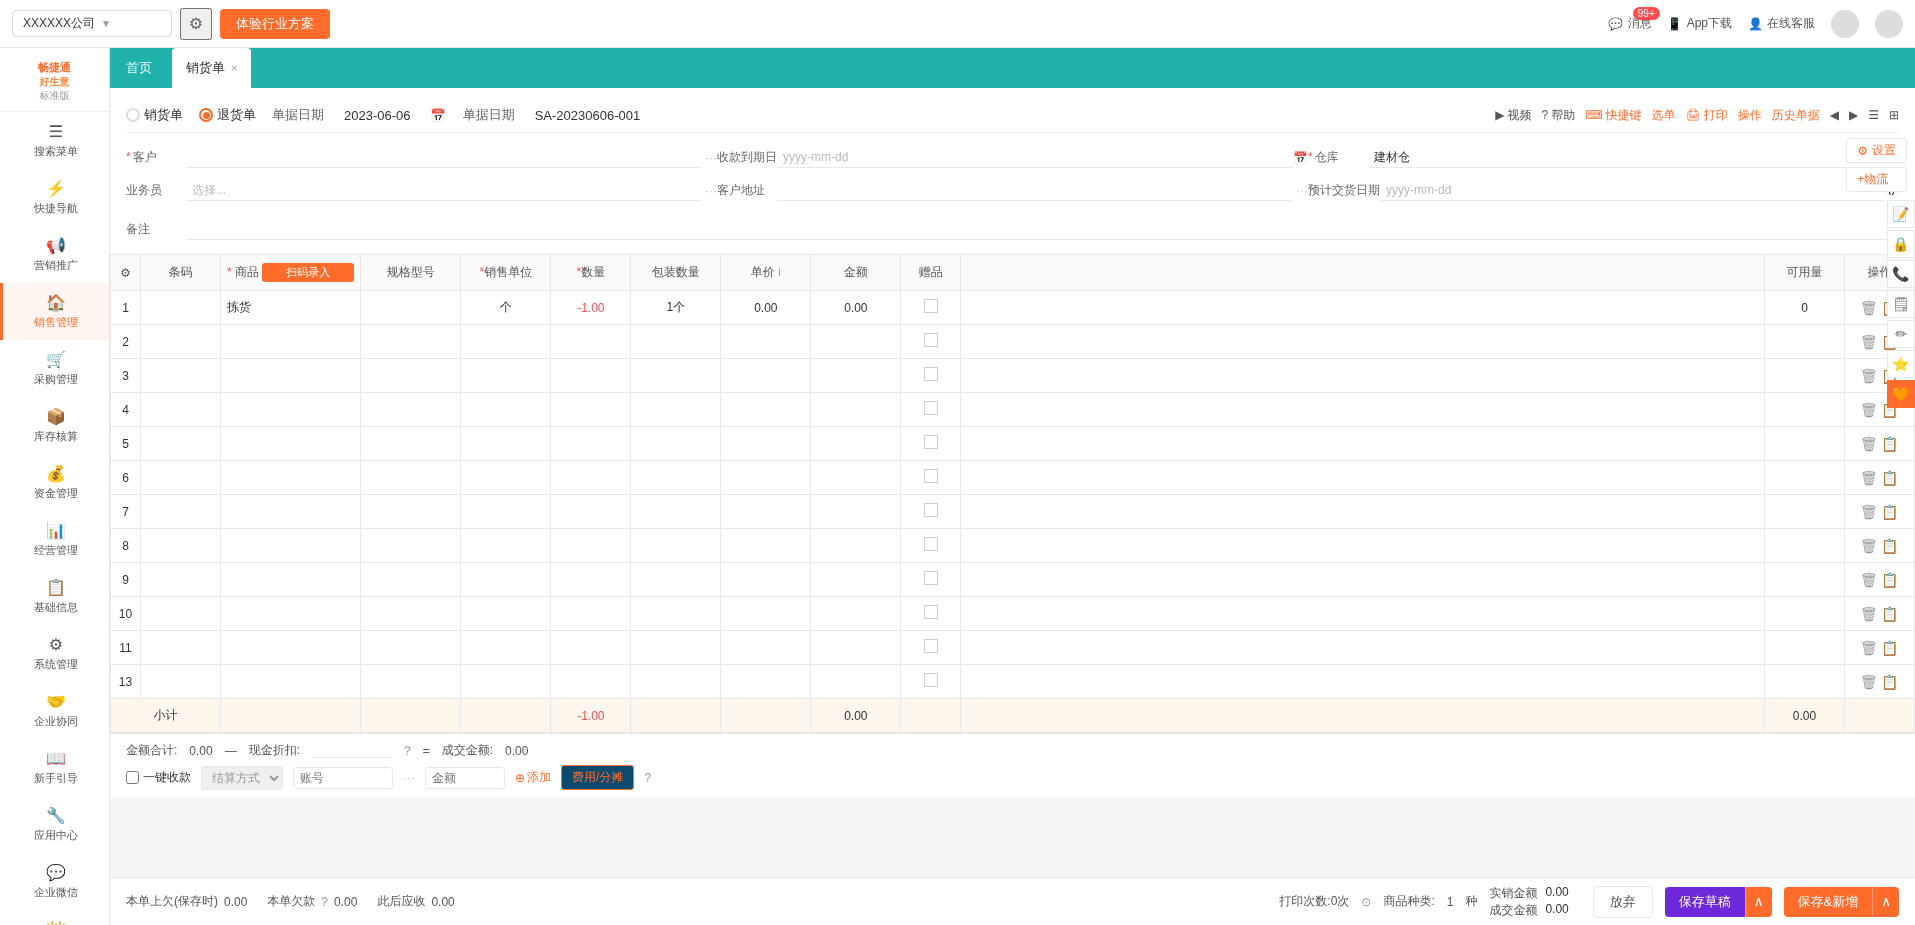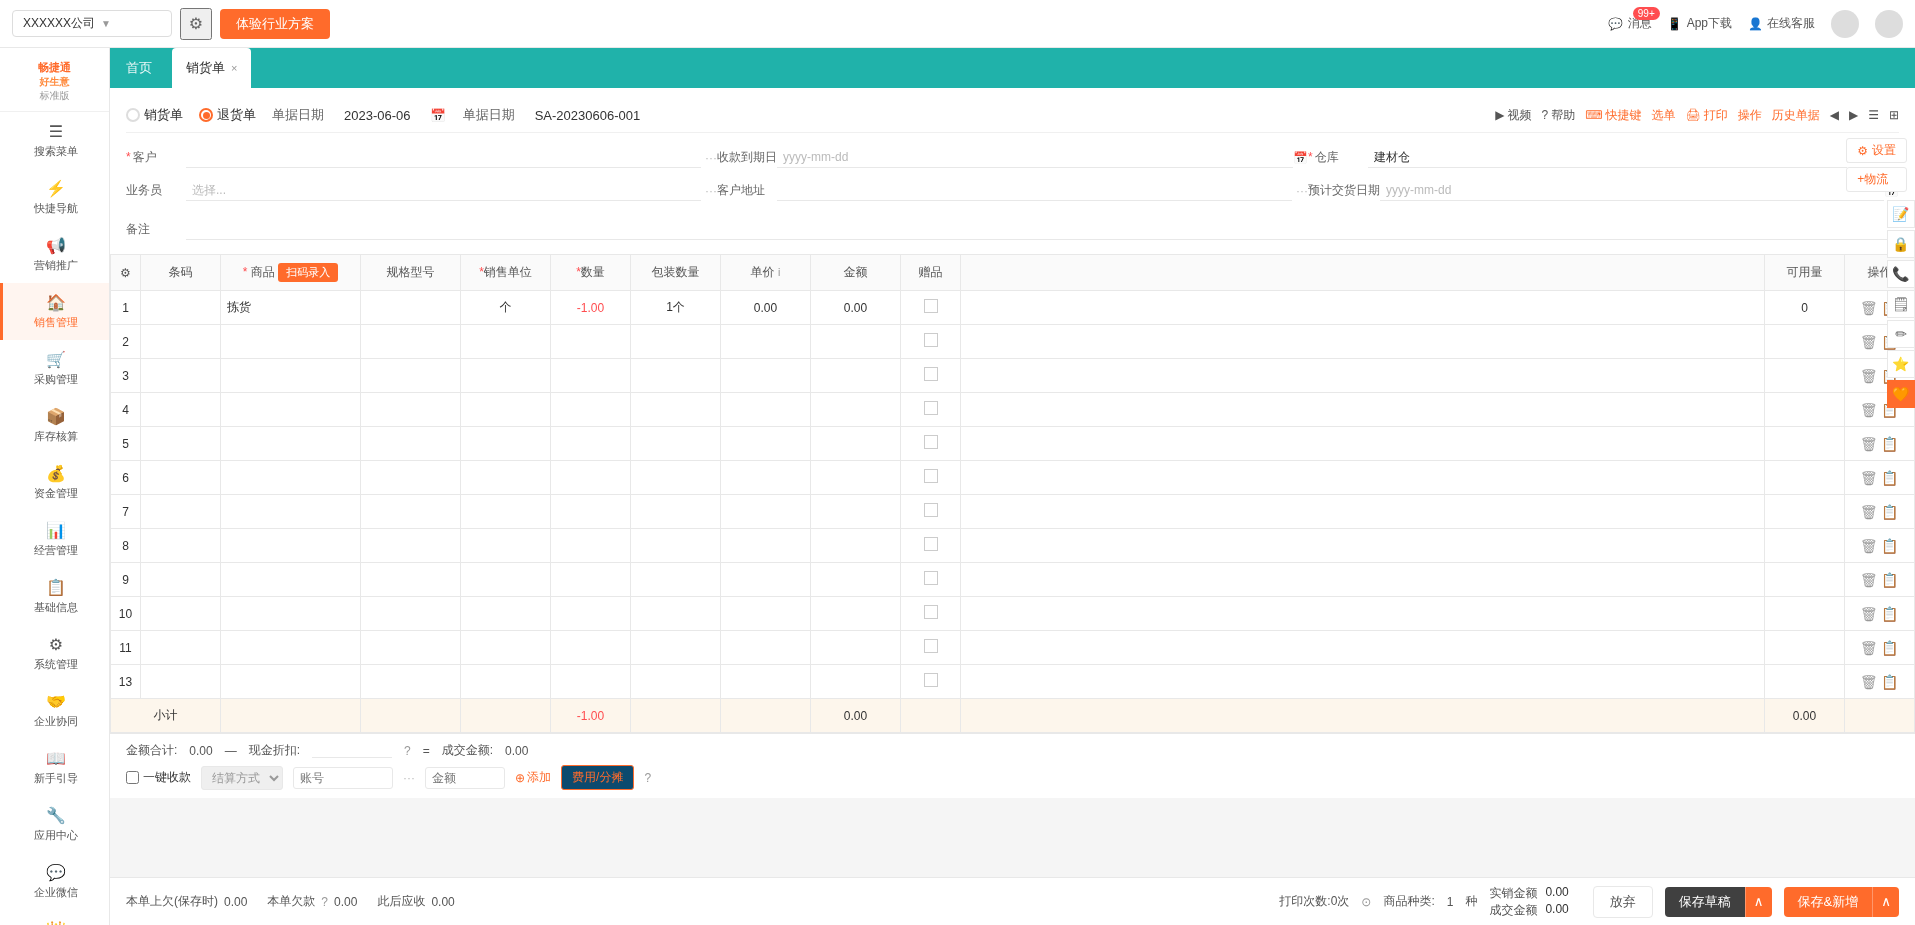--- a/index.html
+++ b/index.html
@@ -55,41 +55,41 @@
     .action-btn-set { background: #fff; border: 1px solid #e8e8e8; border-radius: 3px; padding: 3px 10px; font-size: 12px; color: #ff6b2b; cursor: pointer; display: flex; align-items: center; gap: 4px; }
     .action-btn-flow { background: #fff; border: 1px solid #e8e8e8; border-radius: 3px; padding: 3px 10px; font-size: 12px; color: #ff6b2b; cursor: pointer; display: flex; align-items: center; gap: 4px; }
 
     
     .table-container { background: #fff; flex: 1; overflow-y: auto; }
     .data-table { width: 100%; border-collapse: collapse; font-size: 12px; }
     .data-table th { background: #fafafa; border: 1px solid #e8e8e8; padding: 8px 6px; text-align: center; color: #555; font-weight: normal; white-space: nowrap; }
     .data-table td { border: 1px solid #e8e8e8; padding: 6px; text-align: center; color: #333; height: 34px; }
     .data-table td.left { text-align: left; }
     .data-table td.red { color: #ff4d4f; }
-    .scan-btn { background: #ff6b2b; color: #fff; border: none; border-radius: 3px; padding: 2px 8px; font-size: 11px; cursor: pointer; }
+    .scan-btn { background: #ff6b2b; color: #fff; border: none; border-radius: 3px; padding: 2px 24px; font-size: 11px; cursor: pointer; }
     .checkbox-cell { width: 14px; height: 14px; border: 1px solid #ccc; display: inline-block; cursor: pointer; }
     .action-cell { display: flex; gap: 4px; justify-content: center; align-items: center; }
     .action-icon { color: #999; cursor: pointer; font-size: 14px; }
     .subtotal-row td { background: #fdf6ec; font-weight: 500; }
 
     
     .bottom-summary { background: #fff; border-top: 1px solid #e8e8e8; padding: 8px 16px; }
     .summary-row { display: flex; align-items: center; gap: 12px; font-size: 12px; color: #555; }
     .payment-row { display: flex; align-items: center; gap: 10px; margin-top: 6px; }
     .checkbox-label { display: flex; align-items: center; gap: 4px; cursor: pointer; }
     .add-btn { background: transparent; border: none; color: #ff6b2b; cursor: pointer; font-size: 12px; display: flex; align-items: center; gap: 2px; }
     .expense-btn { border: 1px solid #ff6b2b; color: #ff6b2b; background: #0c4a6e; border-radius: 3px; padding: 3px 10px; cursor: pointer; font-size: 12px; }
 
     
     .page-footer { height: 48px; background: #fff; border-top: 1px solid #e8e8e8; display: flex; align-items: center; padding: 0 16px; gap: 20px; font-size: 12px; color: #555; flex-shrink: 0; }
     .footer-info { display: flex; align-items: center; gap: 6px; }
     .footer-right { margin-left: auto; display: flex; align-items: center; gap: 12px; }
     .footer-btn { border: 1px solid #e8e8e8; background: #fff; border-radius: 4px; padding: 6px 16px; cursor: pointer; font-size: 13px; color: #555; }
     .save-split-btn { display: flex; border-radius: 4px; overflow: hidden; }
-    .save-split-btn .main-btn { background: #404040; color: #fff; border: none; padding: 6px 14px; cursor: pointer; font-size: 13px; }
+    .save-split-btn .main-btn { background: #6d28d9; color: #fff; border: none; padding: 6px 14px; cursor: pointer; font-size: 13px; }
     .save-split-btn .arrow-btn { background: #ff6b2b; color: #fff; border: none; border-left: 1px solid rgba(255,255,255,0.3); padding: 6px 8px; cursor: pointer; }
     .save-new-btn { display: flex; border-radius: 4px; overflow: hidden; }
     .save-new-btn .main-btn { background: #ff6b2b; color: #fff; border: none; padding: 6px 14px; cursor: pointer; font-size: 13px; }
     .save-new-btn .arrow-btn { background: #ff6b2b; color: #fff; border: none; border-left: 1px solid rgba(255,255,255,0.3); padding: 6px 8px; cursor: pointer; }
     .amount-summary { display: flex; flex-direction: column; align-items: flex-start; font-size: 12px; color: #555; margin-right: 12px; }
     .amount-row { display: flex; gap: 8px; }
     .amount-value { color: #333; font-weight: 500; }
 
     
     .right-quick-panel { position: fixed; right: 0; top: 200px; display: flex; flex-direction: column; gap: 2px; z-index: 100; }

